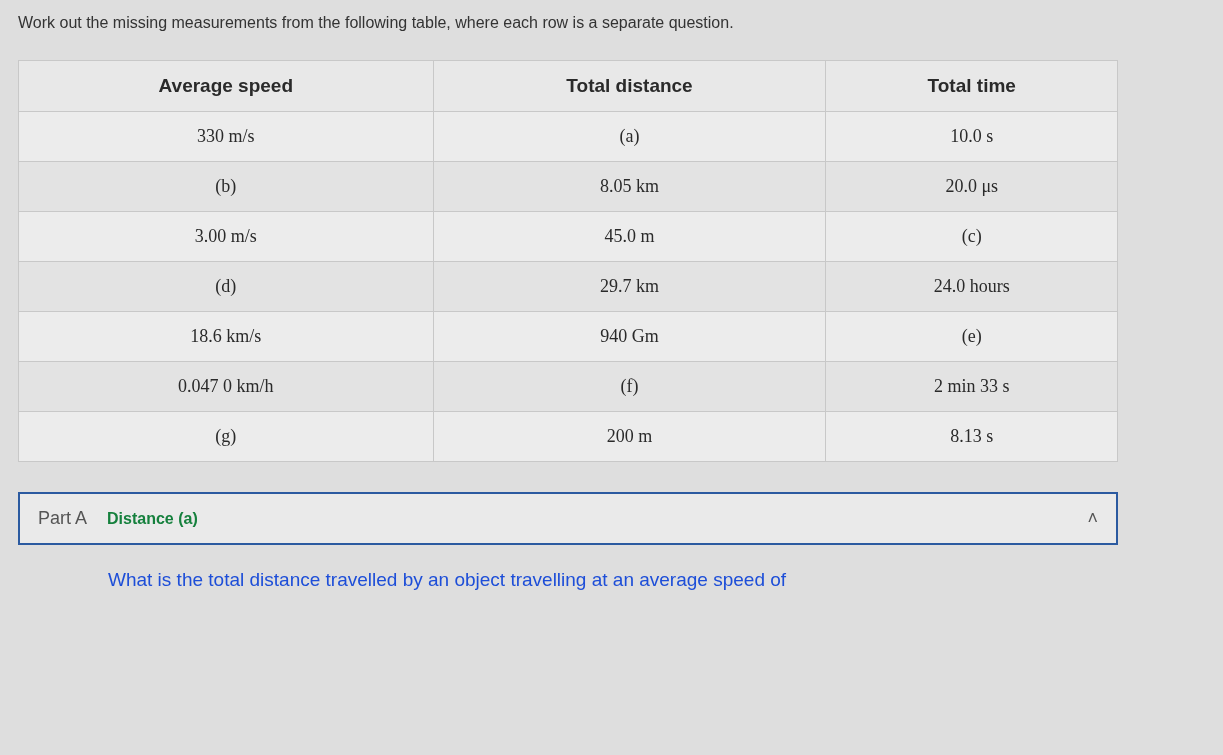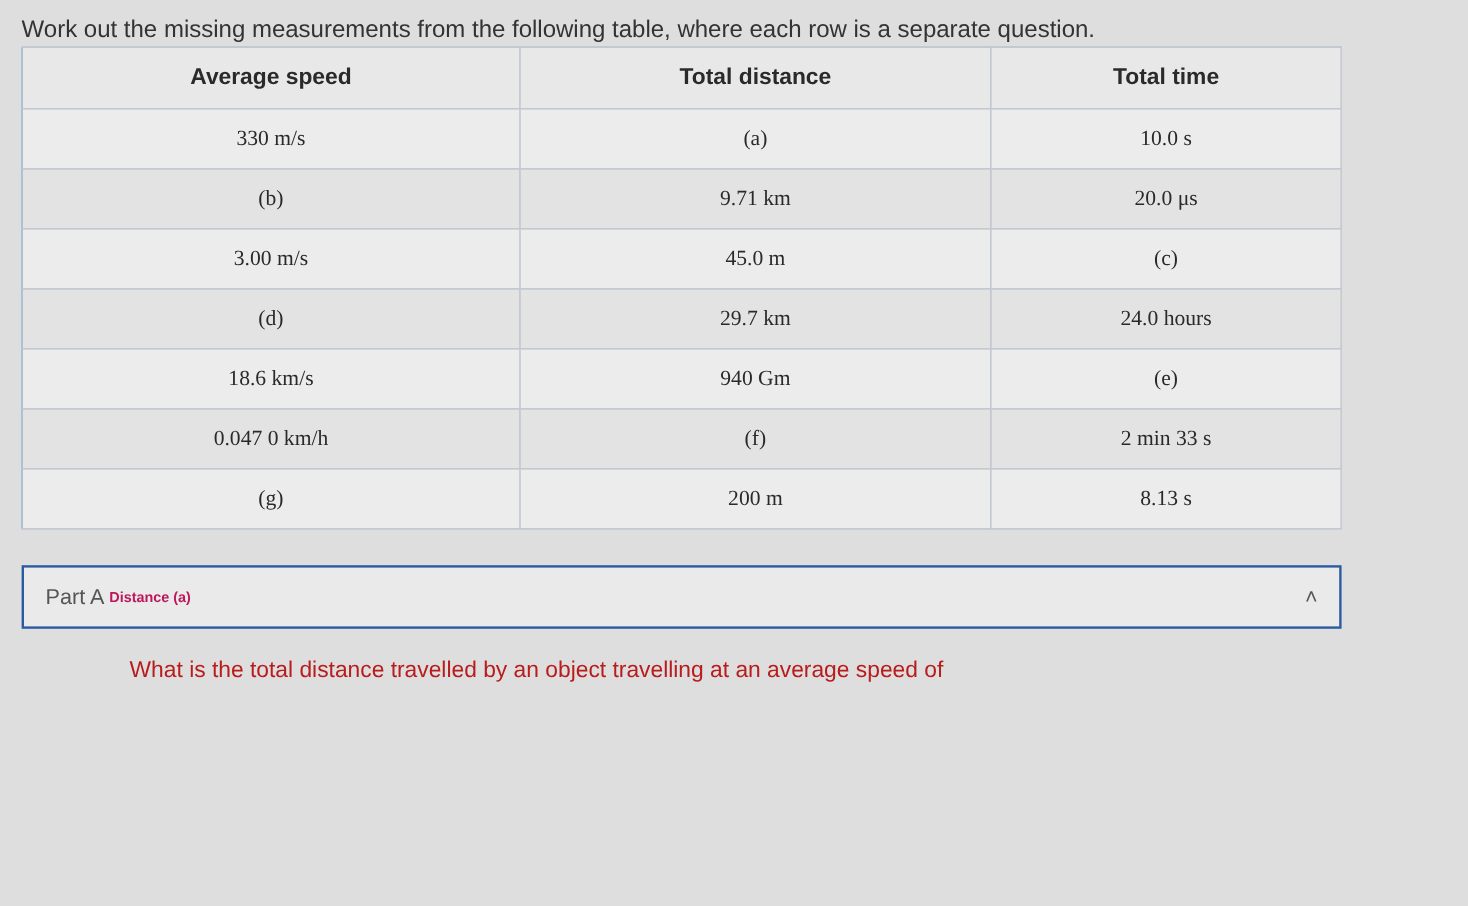--- a/index.html
+++ b/index.html
@@ -10,28 +10,28 @@
   body {
     font-family: Arial, Helvetica, sans-serif;
     background: #dedede;
     color: #2a2a2a;
     width: 1223px;
     height: 755px;
     padding: 14px 18px;
     position: relative;
   }
   .instruction {
-    font-size: 20px;
+    font-size: 16px;
     color: #333;
-    margin-bottom: 2px;
+    margin-bottom: 28px;
   }
   .data-table {
     width: 1100px;
     border-collapse: collapse;
-    background: #3b82f6;
+    background: #14b8a6;
     margin-bottom: 30px;
   }
   .data-table th {
     font-weight: bold;
     font-size: 19px;
     padding: 14px 10px;
     text-align: center;
     border: 1px solid #c8c8c8;
     background: #e8e8e8;
   }
@@ -54,40 +54,40 @@
     background: #eaeaea;
     padding: 14px 18px;
     display: flex;
     align-items: center;
     justify-content: space-between;
     margin-bottom: 20px;
   }
   .part-left {
     display: flex;
     align-items: center;
-    gap: 4px;
+    gap: 20px;
   }
   .part-label {
     color: #555;
     font-size: 18px;
   }
   .part-title {
-    font-size: 12px;
+    font-size: 16px;
     font-weight: bold;
-    color: #be185d;
+    color: #15803d;
   }
   .chevron {
     font-size: 18px;
     color: #555;
   }
   .question-body {
     padding-left: 90px;
     font-size: 19px;
     line-height: 1.6;
-    color: #b91c1c;
+    color: #1d4ed8;
   }
   .serif {
     font-family: 'Times New Roman', serif;
   }
 </style>
 </head>
 <body>
 
 <div class="instruction">Work out the missing measurements from the following table, where each row is a separate question.</div>
 
@@ -100,21 +100,21 @@
     </tr>
   </thead>
   <tbody>
     <tr>
       <td>330 m/s</td>
       <td>(a)</td>
       <td>10.0 s</td>
     </tr>
     <tr>
       <td>(b)</td>
-      <td>9.71 km</td>
+      <td>8.05 km</td>
       <td>20.0 μs</td>
     </tr>
     <tr>
       <td>3.00 m/s</td>
       <td>45.0 m</td>
       <td>(c)</td>
     </tr>
     <tr>
       <td>(d)</td>
       <td>29.7 km</td>

